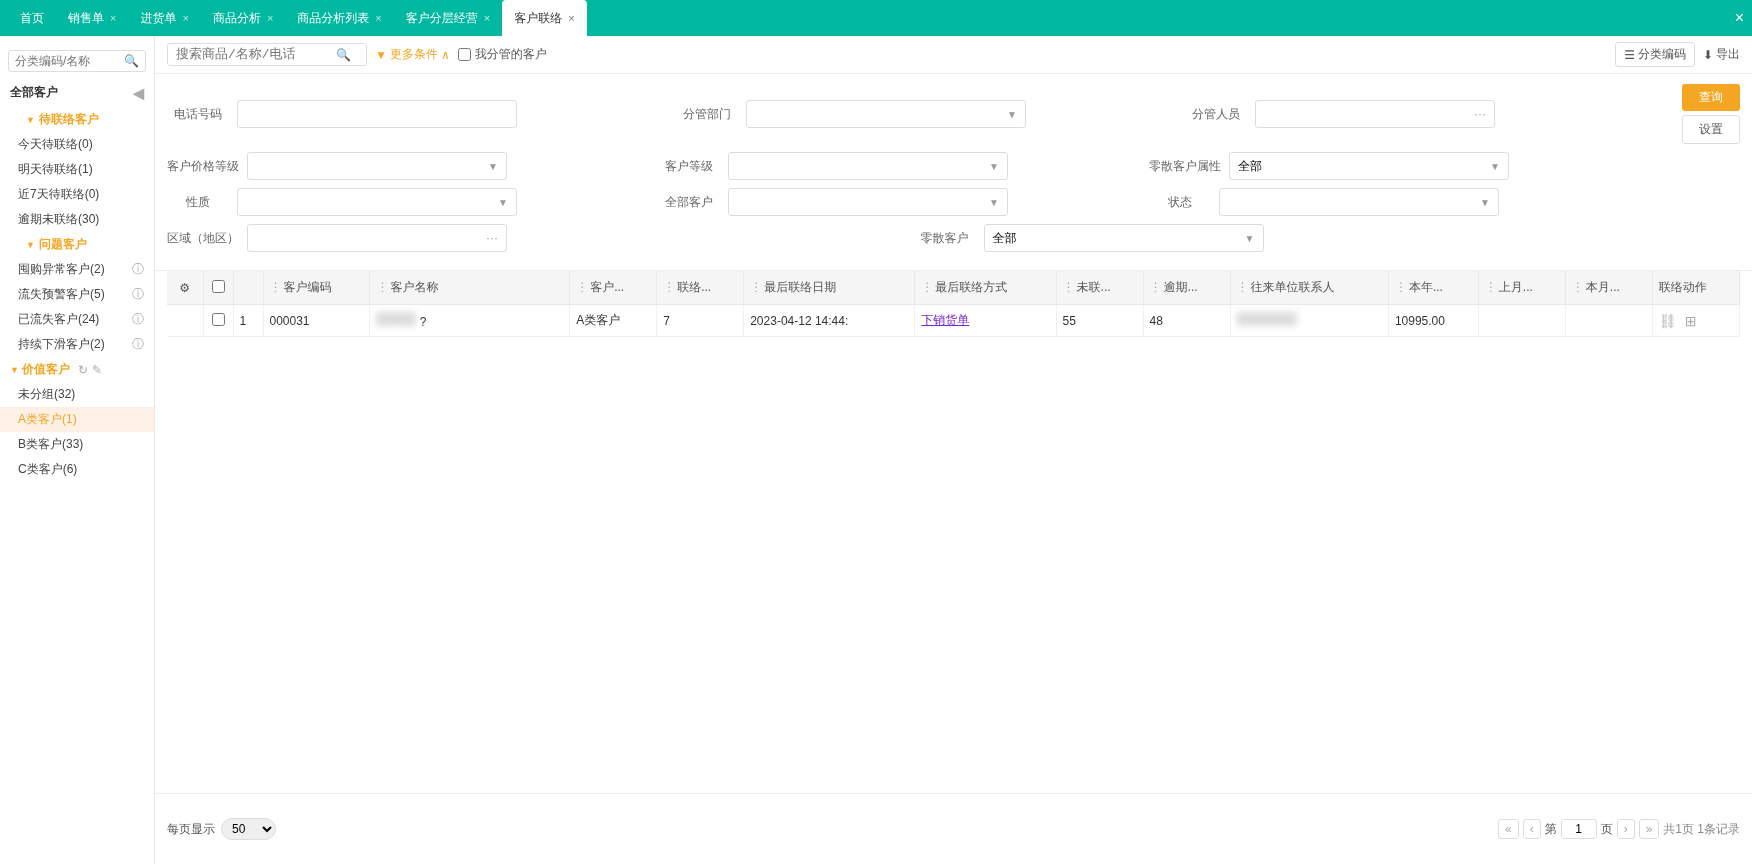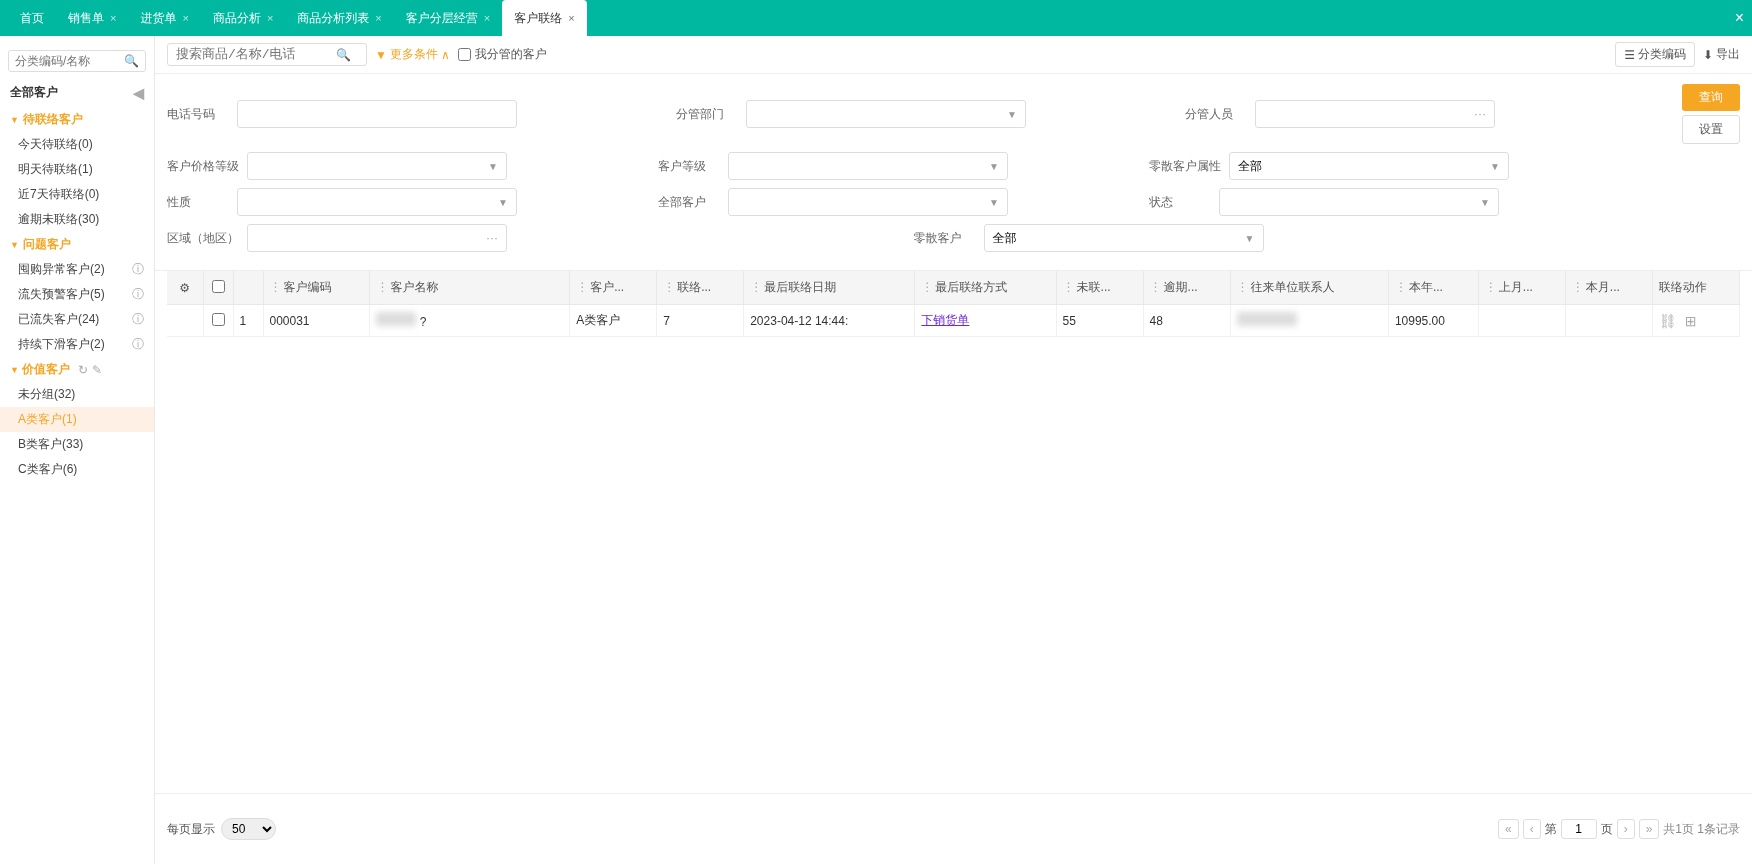--- a/index.html
+++ b/index.html
@@ -18,21 +18,21 @@
     .nav-close-all { margin-left: auto; color: #fff; cursor: pointer; font-size: 16px; }
 
     
     .main-layout { display: flex; height: calc(864px - 36px); background: #fff; }
 
     
     .sidebar { width: 155px; min-width: 155px; background: #fff; border-right: 1px solid #e8e8e8; overflow-y: auto; padding: 8px 0; }
     .sidebar-search { display: flex; align-items: center; margin: 6px 8px; border: 1px solid #ddd; border-radius: 3px; padding: 3px 6px; }
     .sidebar-search input { border: none; outline: none; width: 100%; font-size: 12px; color: #666; }
     .sidebar-section { padding: 6px 10px; display: flex; align-items: center; justify-content: space-between; font-weight: bold; color: #333; cursor: pointer; }
-    .sidebar-group-title { padding: 4px 10px; color: #f5a623; font-weight: bold; display: flex; align-items: center; gap: 4px; font-size: 12px; }
+    .sidebar-group-title { padding: 4px 26px; color: #f5a623; font-weight: bold; display: flex; align-items: center; gap: 4px; font-size: 12px; }
     .sidebar-group-title::before { content: '▼'; font-size: 9px; }
     .sidebar-item { padding: 4px 10px 4px 18px; color: #444; cursor: pointer; display: flex; align-items: center; justify-content: space-between; }
     .sidebar-item.active { background: #fff0e6; color: #f5a623; }
     .collapse-btn { color: #aaa; cursor: pointer; font-size: 14px; }
 
     
     .content { flex: 1; display: flex; flex-direction: column; overflow: hidden; }
     
     
     .toolbar { display: flex; align-items: center; padding: 6px 12px; border-bottom: 1px solid #eee; gap: 8px; background: #fff; }
@@ -41,21 +41,21 @@
     .filter-btn { color: #f5a623; display: flex; align-items: center; gap: 3px; cursor: pointer; }
     .my-customer { display: flex; align-items: center; gap: 4px; color: #555; cursor: pointer; }
     .toolbar-right { margin-left: auto; display: flex; gap: 8px; }
     .batch-btn { color: #555; display: flex; align-items: center; gap: 3px; cursor: pointer; border: 1px solid #ddd; border-radius: 3px; padding: 3px 8px; }
     .export-btn { color: #555; display: flex; align-items: center; gap: 3px; cursor: pointer; }
 
     
     .filter-area { padding: 10px 12px; border-bottom: 1px solid #eee; background: #fff; }
     .filter-row { display: flex; align-items: center; margin-bottom: 8px; gap: 0; }
     .filter-item { display: flex; align-items: center; flex: 1; min-width: 0; }
-    .filter-label { color: #666; white-space: nowrap; min-width: 70px; text-align: left; padding-right: 8px; }
+    .filter-label { color: #666; white-space: nowrap; min-width: 70px; text-align: center; padding-right: 8px; }
     .filter-input { flex: 1; border: 1px solid #ddd; border-radius: 3px; padding: 4px 8px; outline: none; font-size: 12px; height: 28px; }
     .filter-select { flex: 1; border: 1px solid #ddd; border-radius: 3px; padding: 4px 8px; outline: none; font-size: 12px; height: 28px; background: #fff; display: flex; align-items: center; justify-content: space-between; cursor: pointer; }
     .filter-select-arrow { color: #999; font-size: 10px; }
     .filter-divider { width: 20px; min-width: 20px; }
     .query-btn { background: #f5a623; color: #fff; border: none; border-radius: 3px; padding: 5px 16px; cursor: pointer; font-size: 12px; }
     .set-btn { background: #fff; color: #555; border: 1px solid #ddd; border-radius: 3px; padding: 5px 16px; cursor: pointer; font-size: 12px; }
     .btn-col { display: flex; flex-direction: column; gap: 4px; margin-left: 8px; }
 
     
     .table-area { flex: 1; overflow: auto; background: #fff; padding: 0 12px; }

